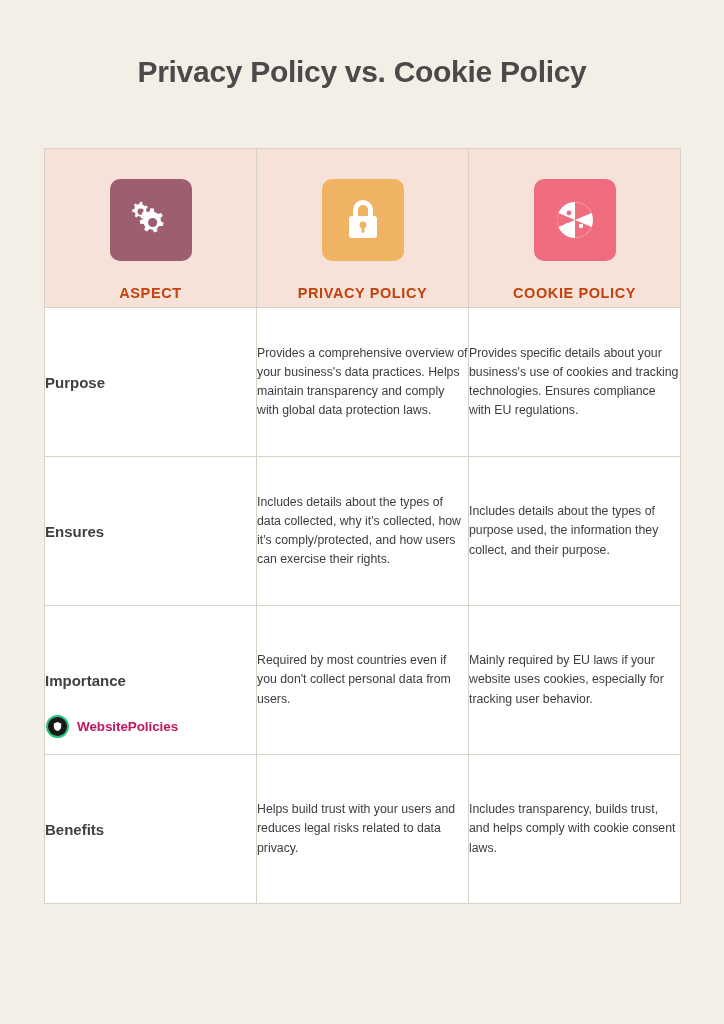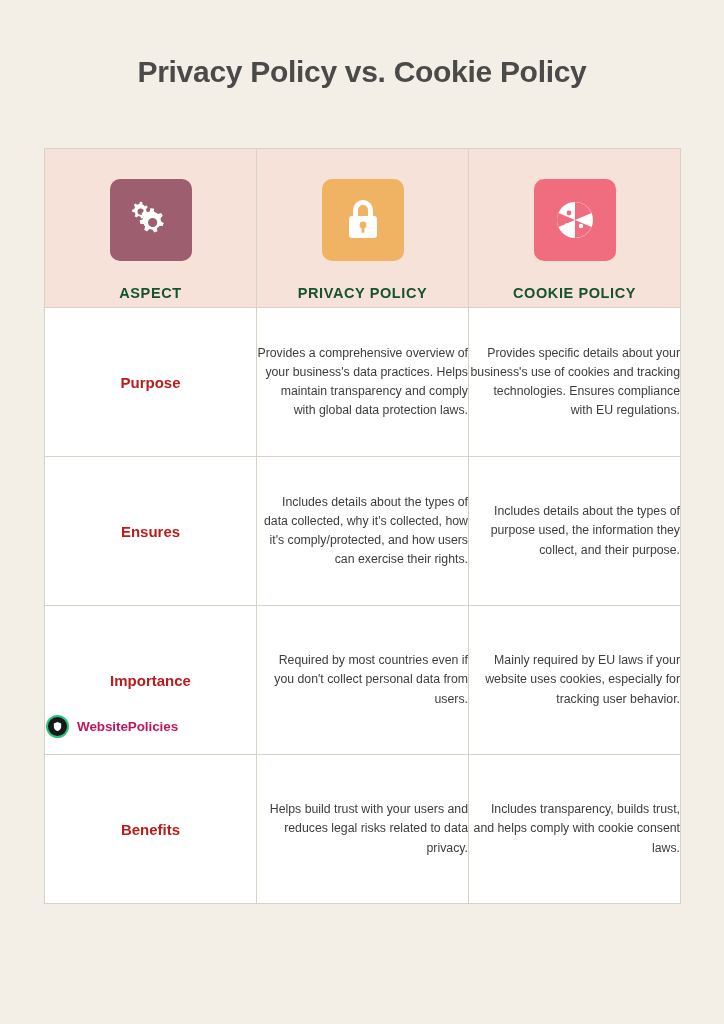--- a/index.html
+++ b/index.html
@@ -74,40 +74,38 @@
   }
   .icon-aspect { background: #9d5e70; }
   .icon-privacy { background: #f0b263; }
   .icon-cookie { background: #ef6d7e; }
 
   .head-label {
     margin-top: 24px;
     font-size: 14.5px;
     font-weight: bold;
     letter-spacing: 0.6px;
-    color: #14532d;
+    color: #c2410c;
   }
 
   tbody td {
     background: #ffffff;
     height: 148px;
   }
   .aspect-cell {
-    text-align: center;
     font-weight: bold;
     font-size: 15px;
-    color: #b91c1c;
+    color: #404040;
     margin-top: 36px;
   }
   .body-cell {
     padding: 0 16px;
     font-size: 12.3px;
     line-height: 1.55;
     color: #3d3d3d;
-    text-align: right;
   }
   .footer {
     position: absolute;
     left: 46px;
     bottom: 42px;
     display: flex;
     align-items: center;
     gap: 8px;
   }
   .logo-mark {

